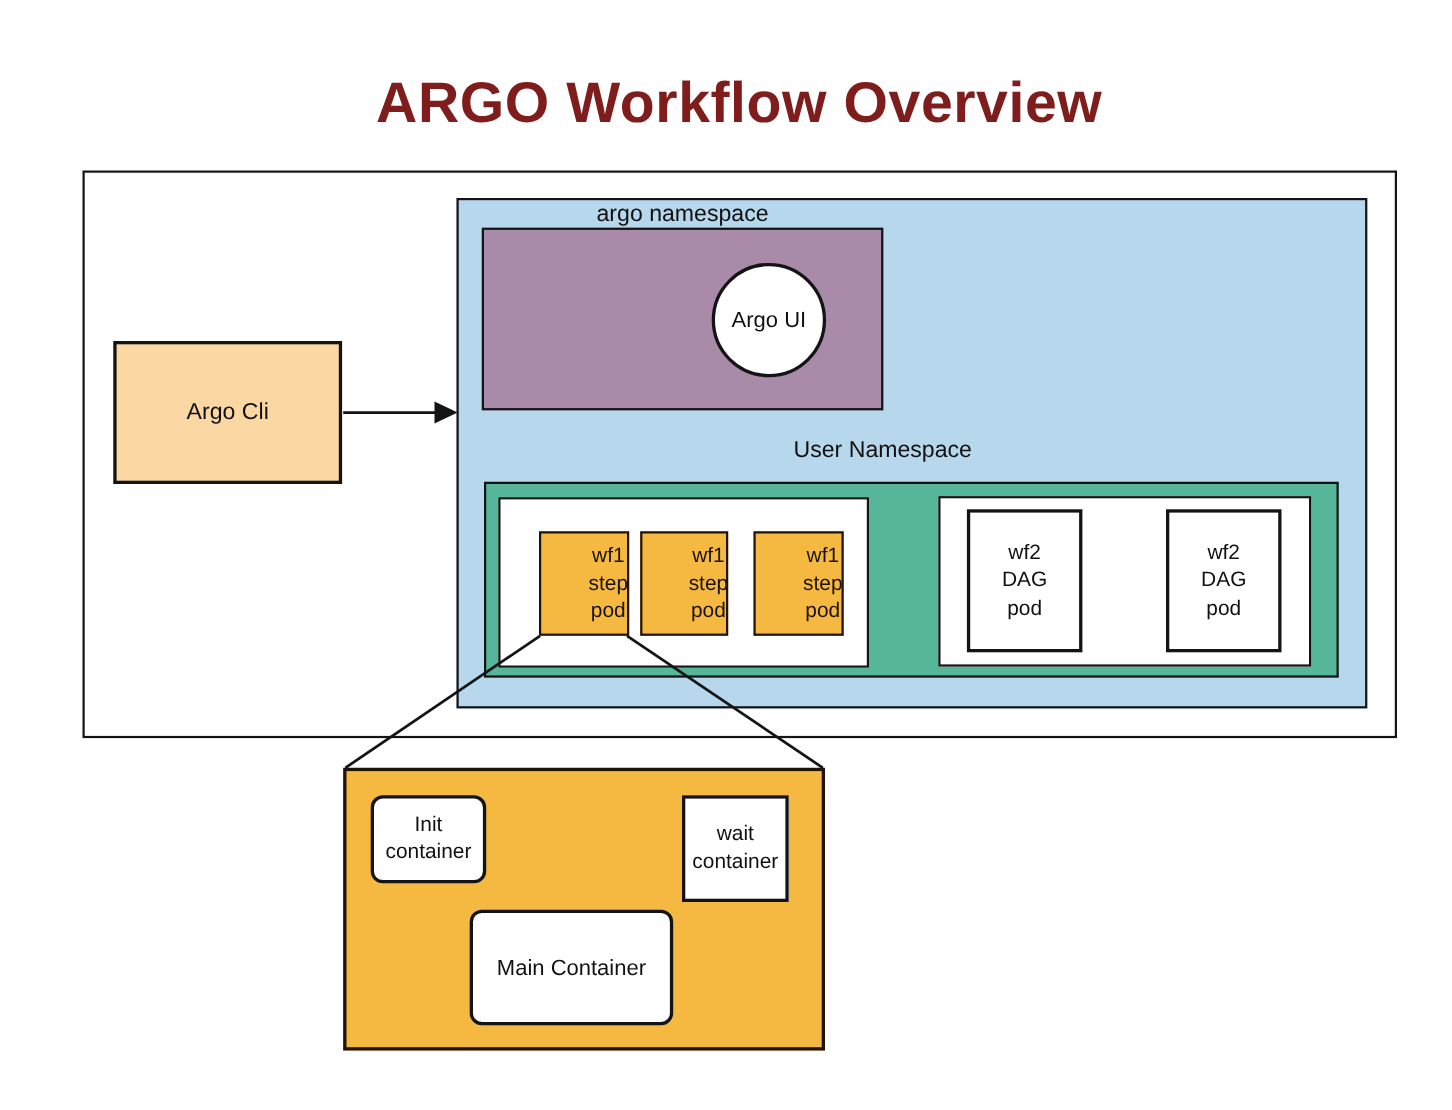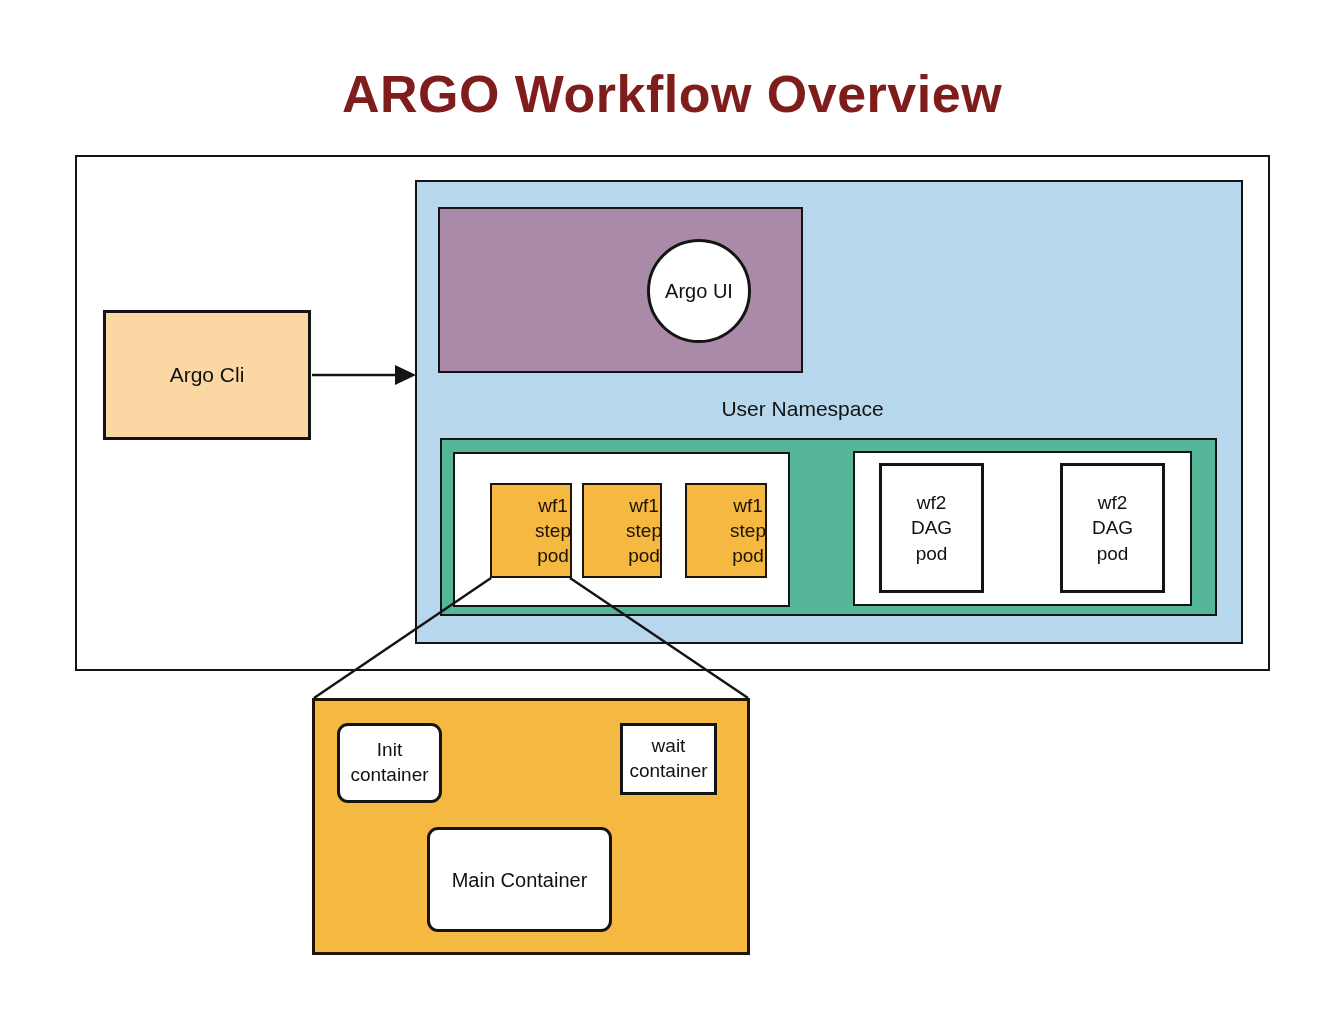--- a/index.html
+++ b/index.html
@@ -104,21 +104,21 @@
     background: #ffffff;
     border: 3px solid #141414;
     display: flex;
     align-items: center;
     justify-content: center;
     text-align: center;
     font-size: 19px;
     line-height: 1.3;
   }
   .init-box { left: 337px; top: 723px; width: 105px; height: 80px; border-radius: 11px; }
-  .wait-box { left: 620px; top: 723px; width: 97px;  height: 72px; }
+  .wait-box { left: 620px; top: 723px; width: 97px;  height: 97px; }
   .main-box { left: 427px; top: 827px; width: 185px; height: 105px; font-size: 20px; border-radius: 11px; }
 
   .overlay {
     position: absolute;
     left: 0; top: 0;
     width: 1320px; height: 1009px;
     pointer-events: none;
     z-index: 10;
   }
   .overlay line { stroke: #141414; stroke-width: 2.5; }
@@ -132,20 +132,23 @@
   <h1 class="abs page-title">ARGO Workflow Overview</h1>
 
   <div class="abs box outer-box"></div>
 
   <div class="abs box cli-box label-row">
     <span class="lbl cli-label">Argo Cli</span>
   </div>
 
   <div class="abs box blue-box"></div>
 
+  <div class="abs label-row ns-label">
+    <span class="lbl">argo namespace</span>
+  </div>
   <div class="abs box purple-box"></div>
   <div class="abs circle circle-ui">
     <span class="lbl">Argo UI</span>
   </div>
 
   <div class="abs label-row user-ns-label">
     <span class="lbl">User Namespace</span>
   </div>
   <div class="abs box teal-box"></div>
 

